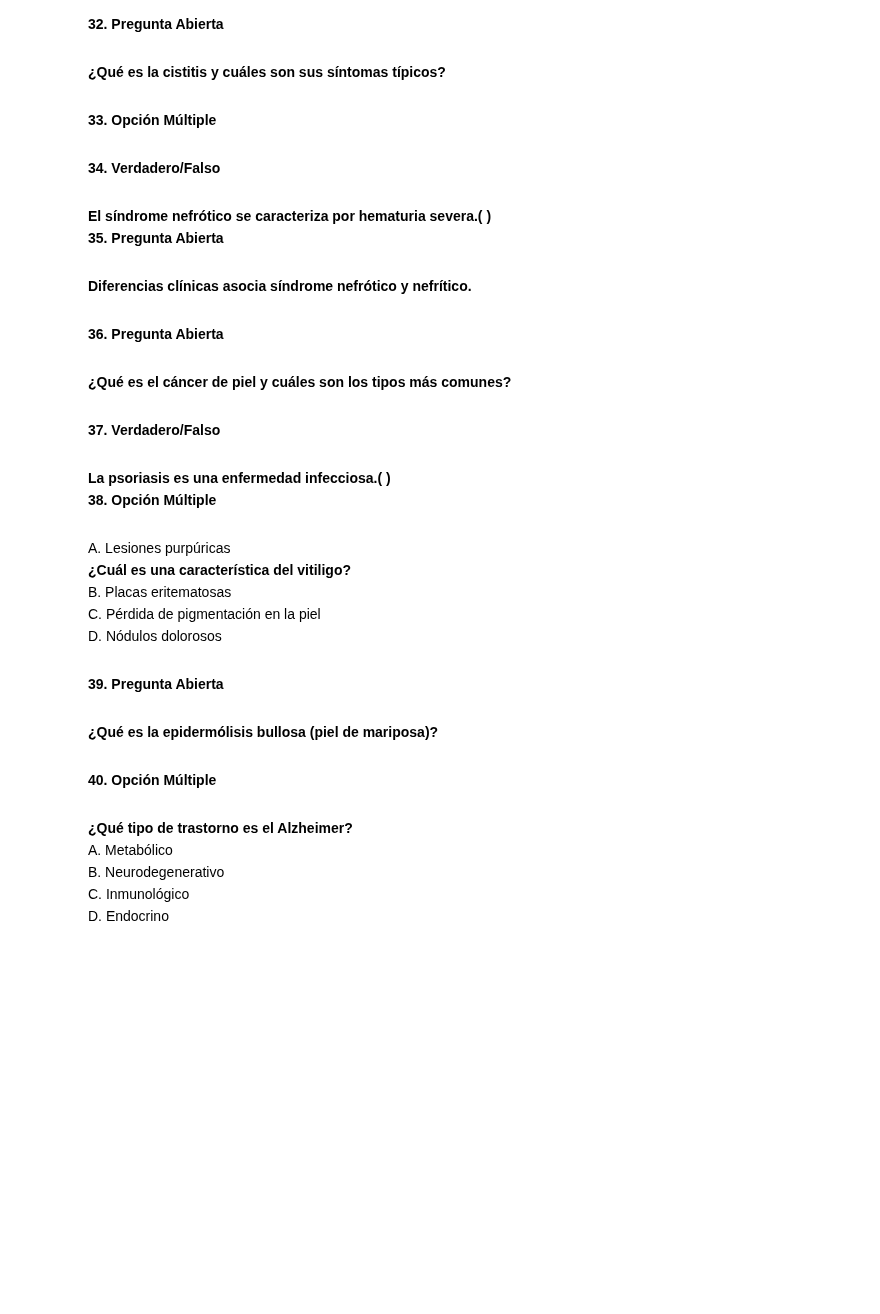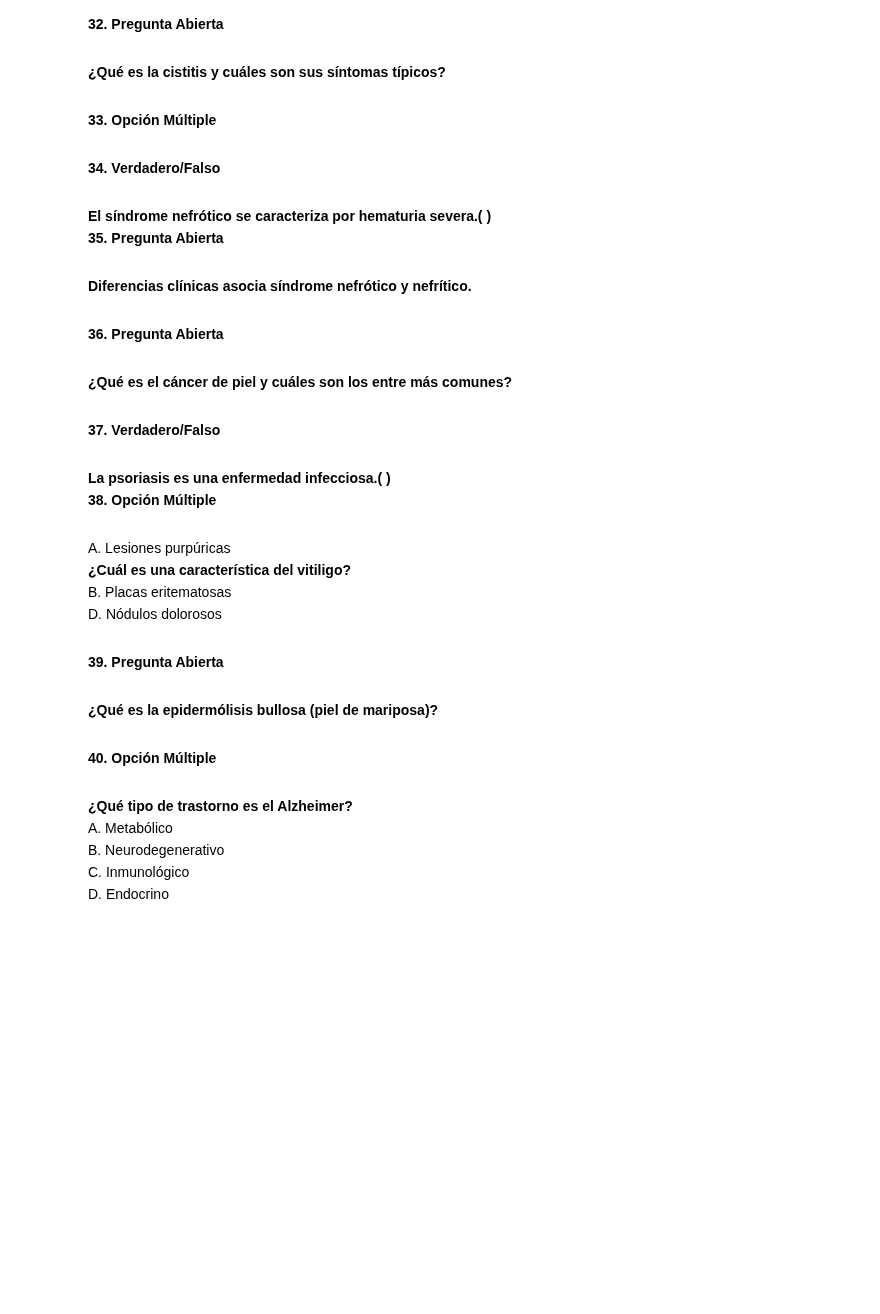--- a/index.html
+++ b/index.html
@@ -46,31 +46,32 @@
       <div class="para line bold">34. Verdadero/Falso</div>
       <div class="para tight">
         <div class="line bold">El síndrome nefrótico se caracteriza por hematuria severa.( )</div>
       </div>
       <div class="para line bold">35. Pregunta Abierta</div>
       <div class="para">
         <div class="line bold">Diferencias clínicas asocia síndrome nefrótico y nefrítico.</div>
       </div>
       <div class="para line bold">36. Pregunta Abierta</div>
       <div class="para">
-        <div class="line bold">¿Qué es el cáncer de piel y cuáles son los entre más comunes?</div>
+        <div class="line bold">¿Qué es el cáncer de piel y cuáles son los tipos más comunes?</div>
       </div>
       <div class="para line bold">37. Verdadero/Falso</div>
       <div class="para tight">
         <div class="line bold">La psoriasis es una enfermedad infecciosa.( )</div>
       </div>
       <div class="para line bold">38. Opción Múltiple</div>
       <div class="para">
         <div class="line">A. Lesiones purpúricas</div>
         <div class="line bold">¿Cuál es una característica del vitiligo?</div>
         <div class="line">B. Placas eritematosas</div>
+        <div class="line">C. Pérdida de pigmentación en la piel</div>
         <div class="line">D. Nódulos dolorosos</div>
       </div>
       <div class="para line bold">39. Pregunta Abierta</div>
       <div class="para">
         <div class="line bold">¿Qué es la epidermólisis bullosa (piel de mariposa)?</div>
       </div>
       <div class="para line bold">40. Opción Múltiple</div>
       <div class="para">
         <div class="line bold">¿Qué tipo de trastorno es el Alzheimer?</div>
         <div class="line">A. Metabólico</div>

